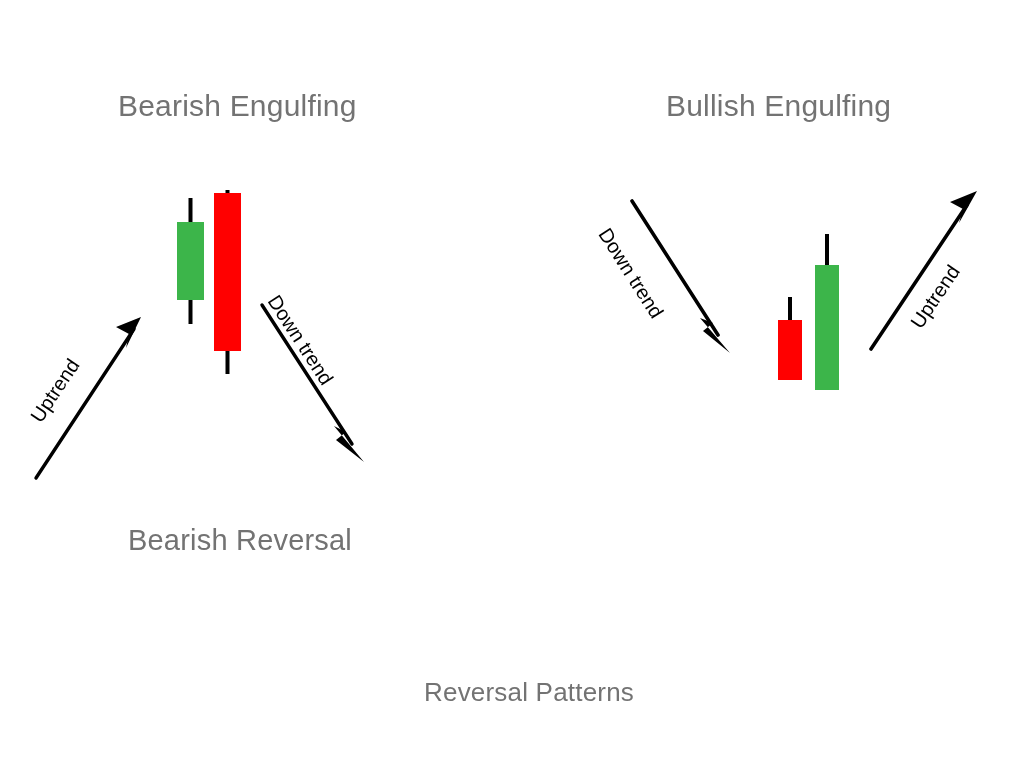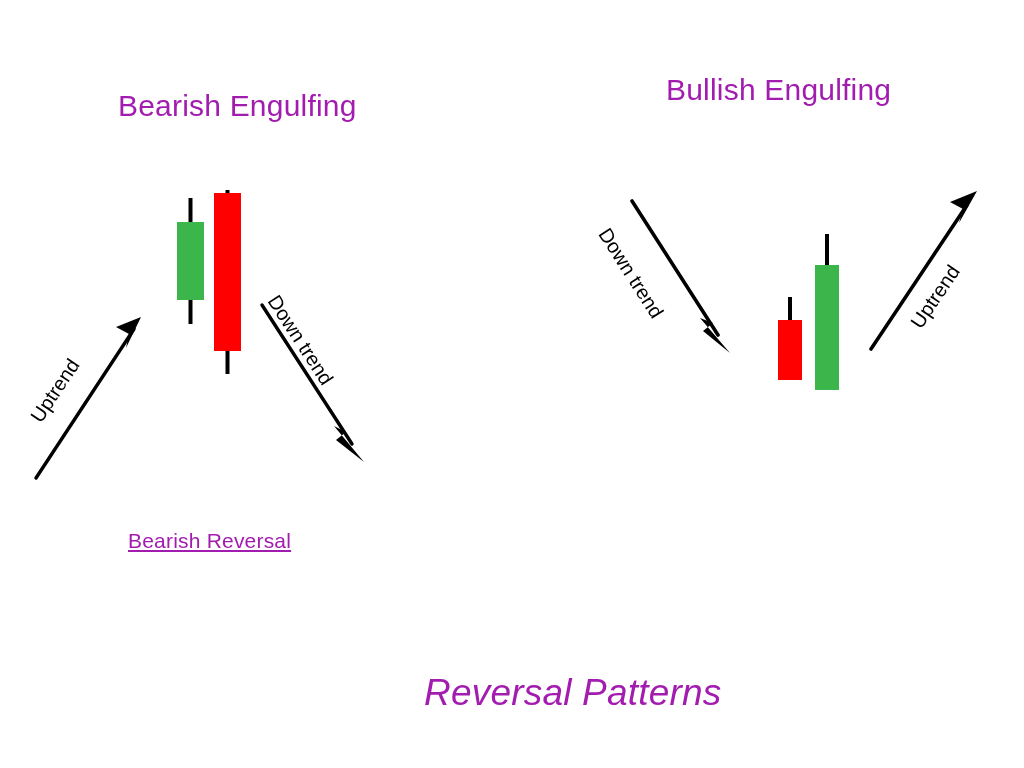--- a/index.html
+++ b/index.html
@@ -25,36 +25,34 @@
     position: absolute;
     left: 0; top: 0;
     width: 1024px;
     height: 768px;
   }
   .label {
     position: absolute;
     white-space: nowrap;
     font-family: "Liberation Sans", sans-serif;
     font-weight: 400;
-    color: #a21caf;
+    color: #737373;
     letter-spacing: 0.2px;
   }
   .heading {
     font-size: 30px;
     line-height: 34px;
   }
   .caption {
-    font-size: 21px;
+    font-size: 29px;
     line-height: 33px;
-    text-decoration: underline;
   }
   .footer-title {
-    font-size: 37px;
+    font-size: 26px;
     line-height: 33px;
-    font-style: italic;
   }
   .trend-label {
     position: absolute;
     font-size: 20px;
     line-height: 22px;
     white-space: nowrap;
     transform-origin: 0 0;
     font-family: "Liberation Sans", sans-serif;
     color: #000000;
   }
@@ -105,21 +103,21 @@
 
     <g>
       <line x1="871" y1="349" x2="967" y2="205" stroke="#000000" stroke-width="3.6" stroke-linecap="round"></line>
       <polygon points="977,191 950,202 963,209 959,223" fill="#000000"></polygon>
     </g>
 
   </svg>
 
   <div class="label heading" style="left:118px; top:89px;">Bearish Engulfing</div>
 
-  <div class="label heading" style="left:666px; top:73px;text-align:right;">Bullish Engulfing</div>
+  <div class="label heading" style="left:666px; top:89px;text-align:right;">Bullish Engulfing</div>
 
   <div class="label caption" style="left:128px; top:524px;">Bearish Reversal</div>
 
 
   <div class="label footer-title" style="left:424px; top:676px;">Reversal Patterns</div>
 
   <div class="trend-label" style="left:26px; top:414px; transform: rotate(-56.5deg);">Uptrend</div>
 
   <div class="trend-label" style="left:282px; top:291px; transform: rotate(57deg);">Down trend</div>
 

